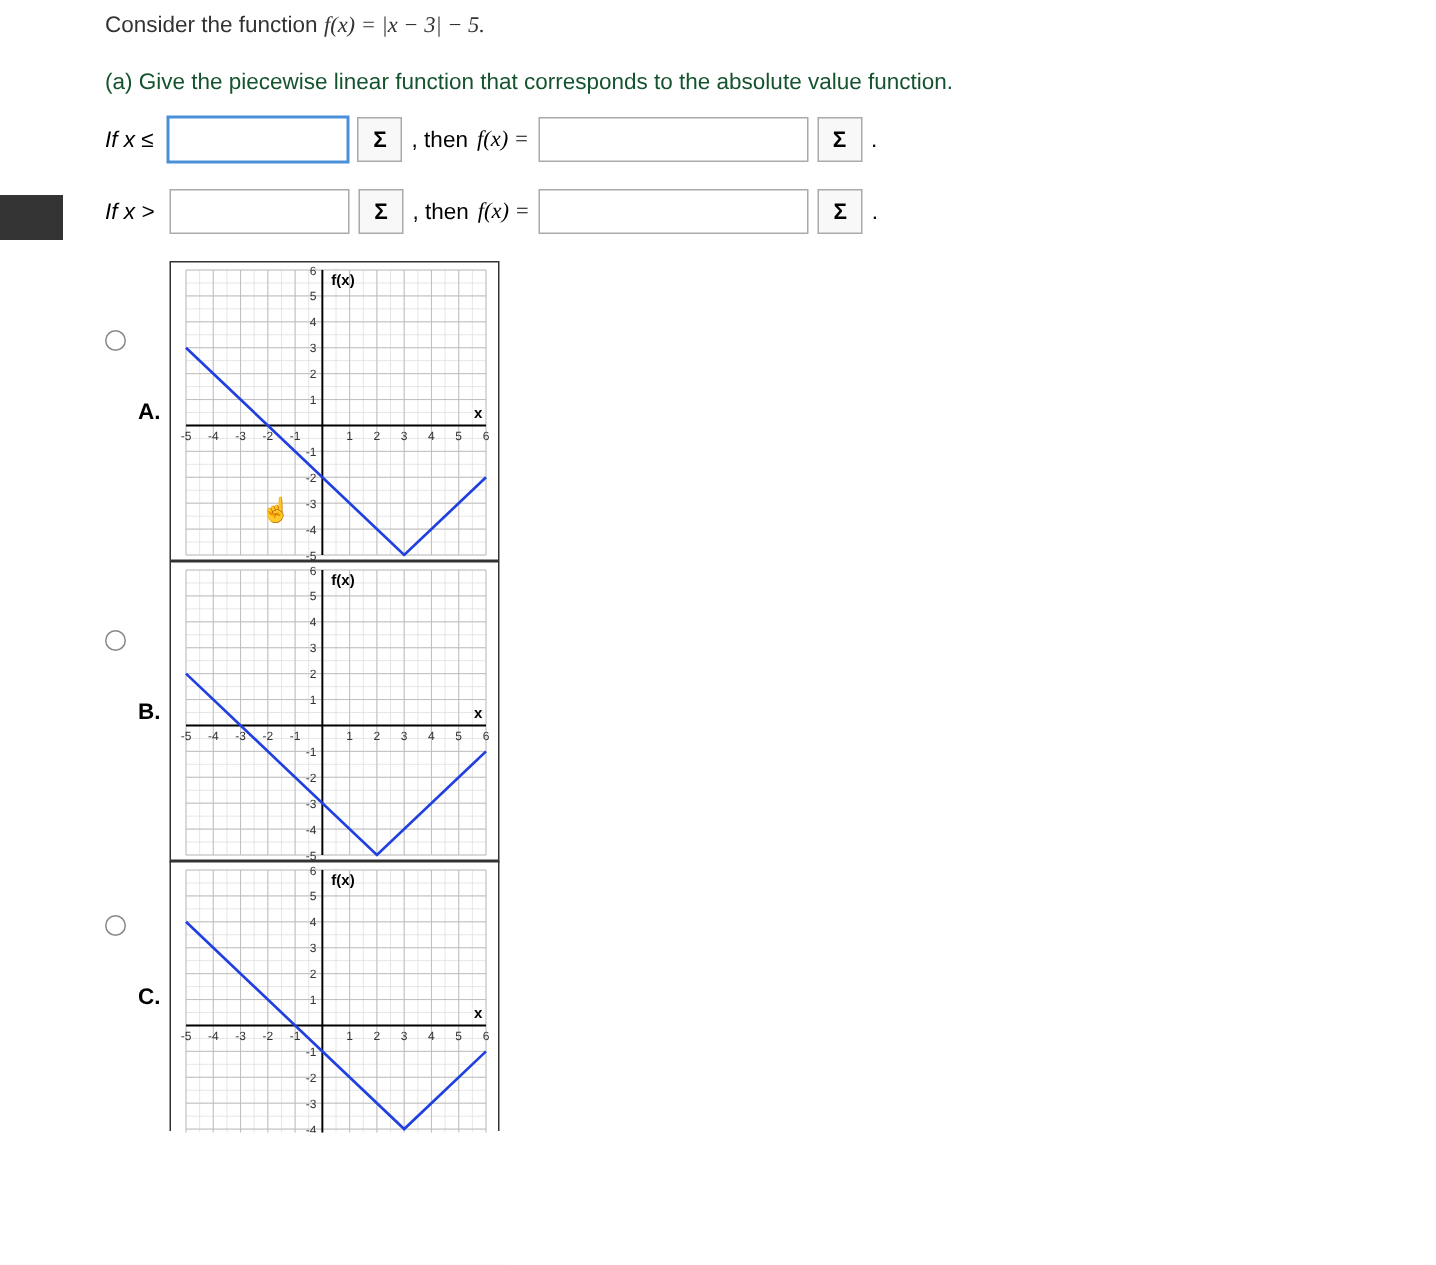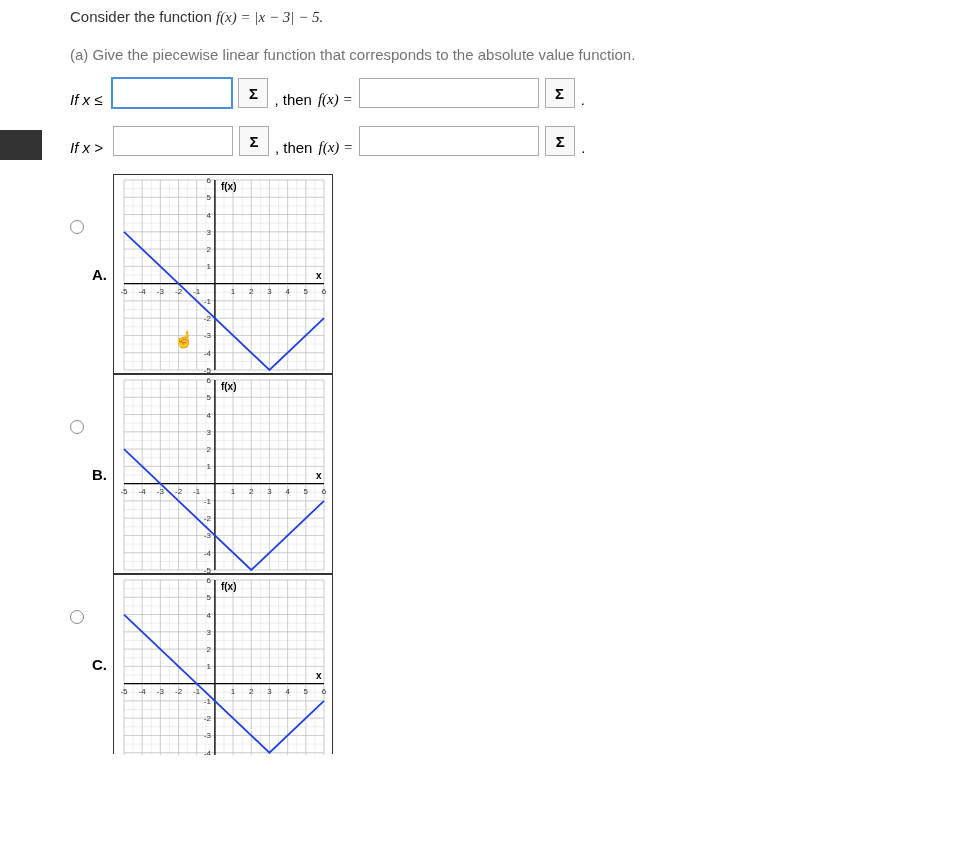--- a/index.html
+++ b/index.html
@@ -29,26 +29,26 @@
       height: 30px;
       background: #333;
     }
     .question-text {
       font-size: 15px;
       color: #333;
       margin-bottom: 20px;
     }
     .part-label {
       font-size: 15px;
-      color: #737373;
+      color: #14532d;
       margin-bottom: 15px;
     }
     .input-row {
       display: flex;
-      align-items: flex-end;
+      align-items: center;
       margin-bottom: 18px;
       font-size: 15px;
       gap: 6px;
     }
     .input-row .prefix {
       font-style: italic;
       margin-right: 4px;
     }
     .math-input {
       border: 1px solid #aaa;

